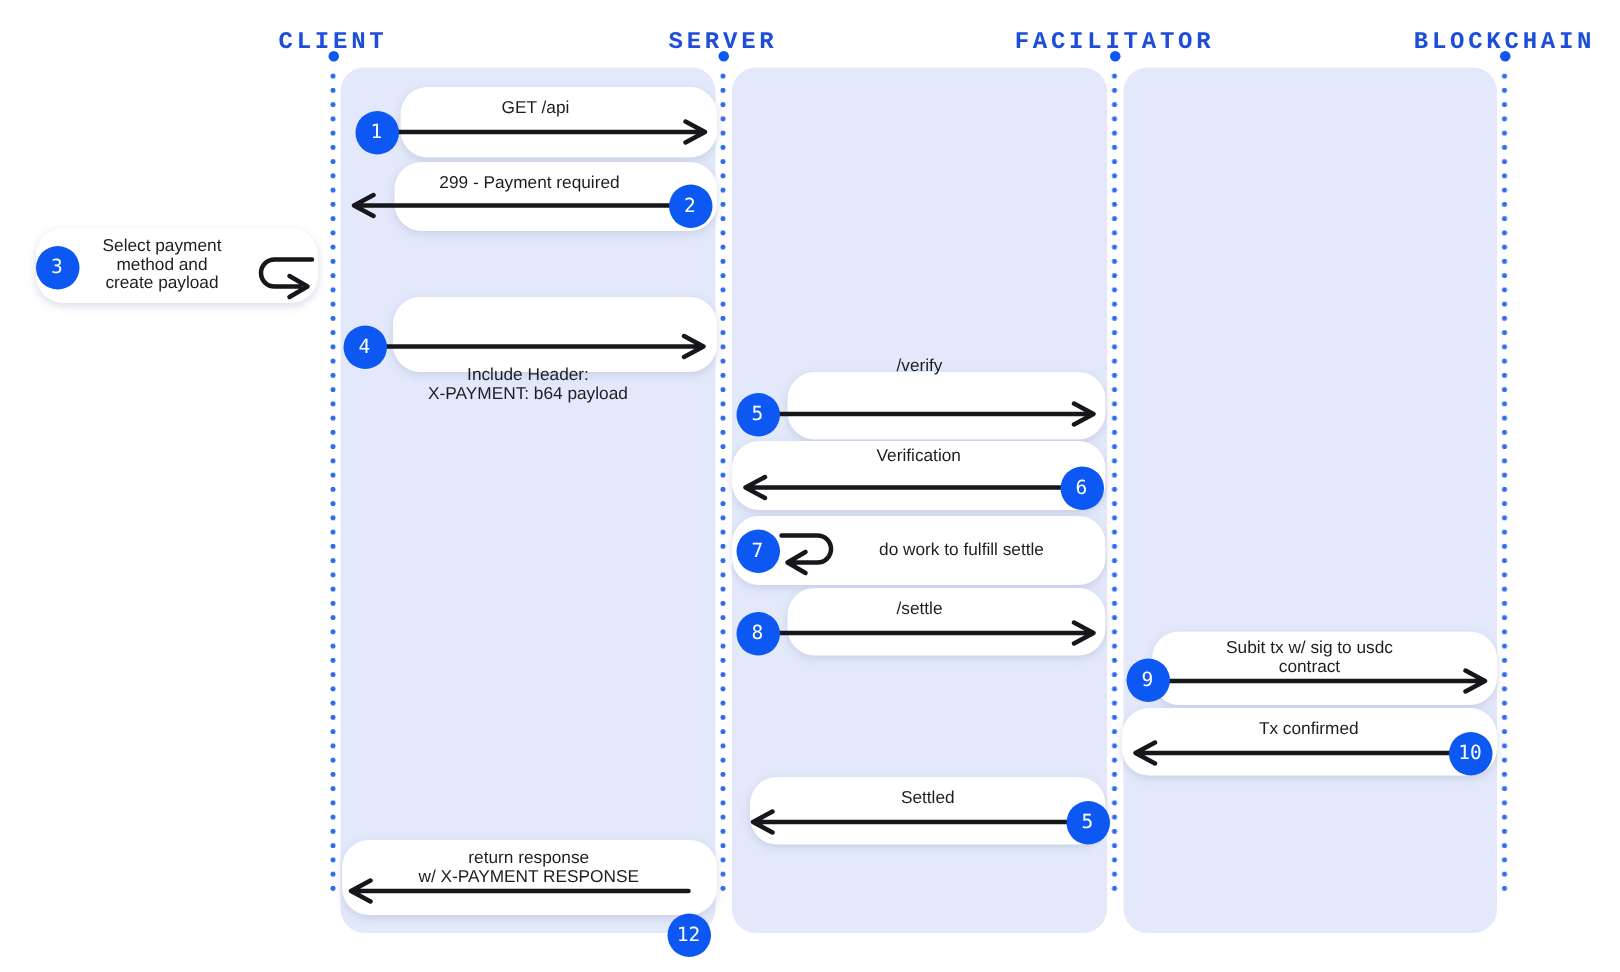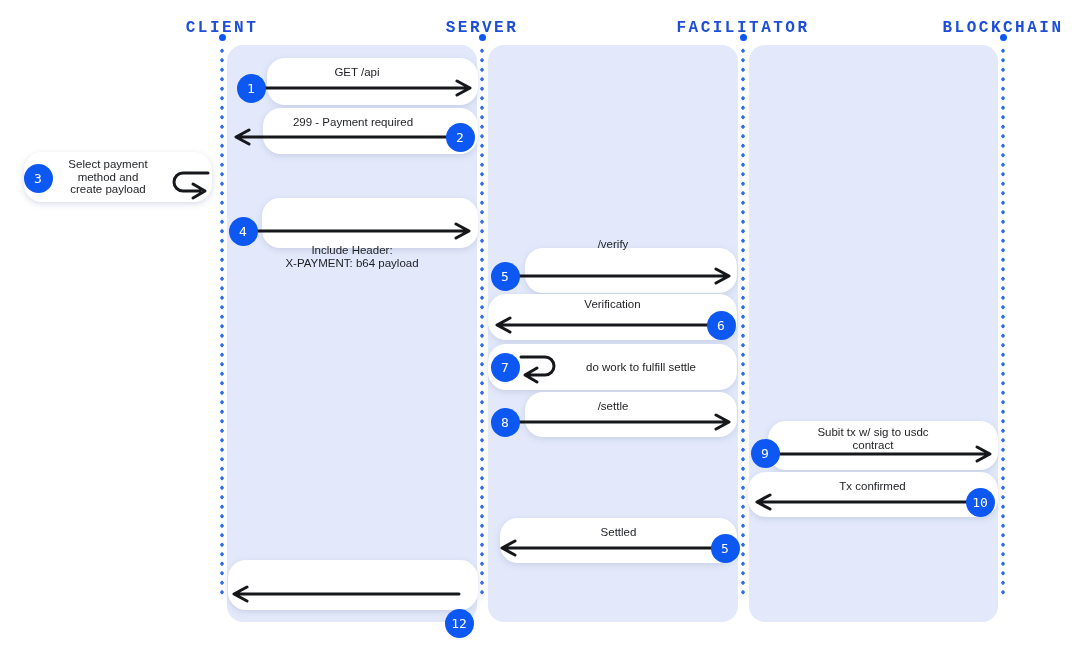--- a/index.html
+++ b/index.html
@@ -175,18 +175,20 @@
   <div class="num m10-num">10</div>
 
   <div class="pill m11-pill"></div>
   <div class="msg-label m11-label">Settled</div>
   <svg class="arrow m11-arrow">
       <path d="M225 10 H3 M15 3 L2 10 L15 17"></path>
     </svg>
   <div class="num m11-num">5</div>
 
   <div class="pill m12-pill"></div>
+  <div class="msg-label m12-label">return response
+w/ X-PAYMENT RESPONSE</div>
   <svg class="arrow m12-arrow">
       <path d="M227 10 H3 M15 3 L2 10 L15 17"></path>
     </svg>
   <div class="num m12-num">12</div>
 
 </div>
 
 </body></html>

